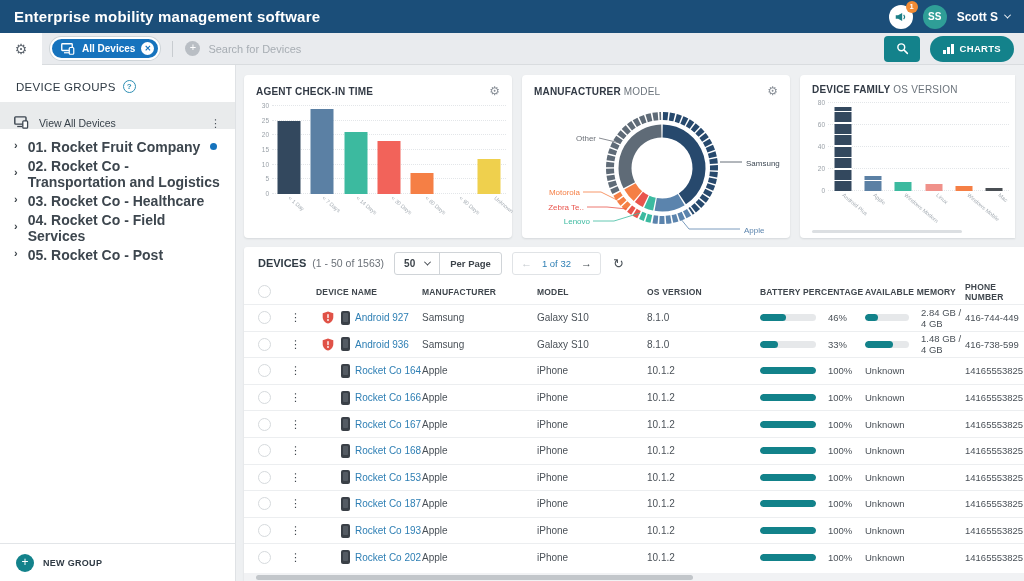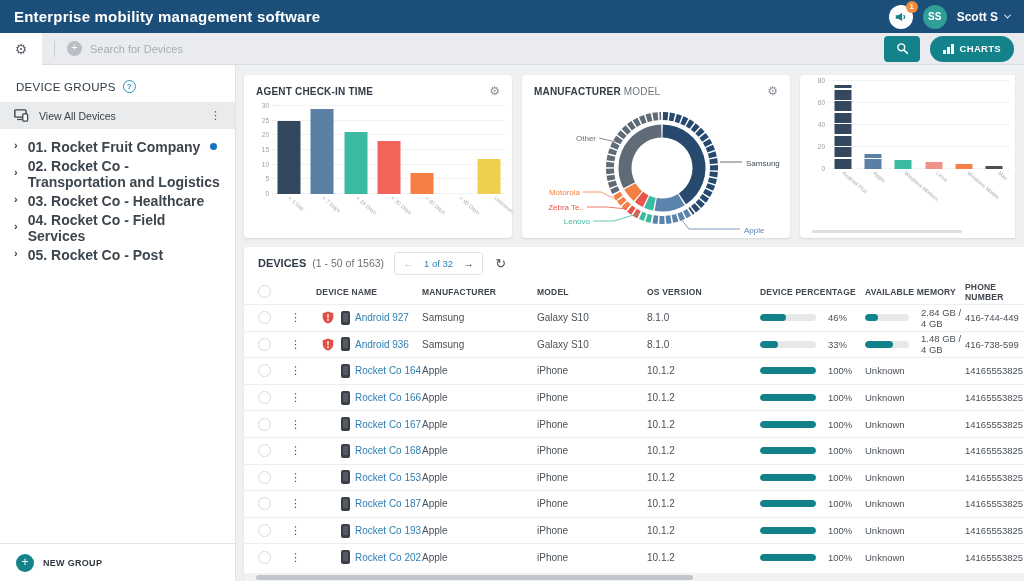--- a/index.html
+++ b/index.html
@@ -34,21 +34,21 @@
 
   
   .layout { display:flex; height:516px; }
   .sidebar { width:236px; background:#fff; border-right:1px solid #dfe2e5; position:relative; flex:none; }
   .sb-head { display:flex; align-items:center; gap:7px; padding:15px 16px 9px; }
   .sb-title { font-size:11.5px; font-weight:normal; color:#2f3a44; letter-spacing:.3px; }
   .help-ic { width:13px; height:13px; border-radius:50%; border:1.4px solid #2e8fb4; color:#2e8fb4; font-size:8px; font-weight:bold; display:flex; align-items:center; justify-content:center; }
   .sb-search { margin:0 14px 10px; height:24px; border:1px solid #d4d8db; border-radius:3px; display:flex; align-items:center; gap:6px; padding:0 8px; background:#fff; }
   .sb-search input { border:none; outline:none; font-size:10px; color:#6b7177; width:100%; font-family:inherit; }
   .sb-search input::placeholder { color:#9aa1a8; }
-  .view-all { height:27px; background:#e9ebec; display:flex; align-items:center; gap:9px; padding:0 14px; cursor:pointer; }
+  .view-all { height:27px; background:#e9ebec; display:flex; align-items:flex-end; gap:9px; padding:0 14px; cursor:pointer; }
   .view-all-label { font-size:10.5px; color:#39434c; flex:1; }
   .kebab { color:#4a525a; font-size:11px; letter-spacing:0; cursor:pointer; line-height:1; }
   .groups { margin-top:4px; }
   .group-row { height:27px; display:flex; align-items:center; gap:10px; padding:0 14px; cursor:pointer; }
   .group-chev { font-size:11px; font-weight:bold; color:#3a4248; line-height:1; transform:translateY(-1px); }
   .group-label { font-size:14px; font-weight:bold; color:#3d464e; }
   .blue-dot { width:7px; height:7px; border-radius:50%; background:#1673bd; }
   .new-group { position:absolute; bottom:0; left:0; right:0; height:38px; border-top:1px solid #e2e5e8; display:flex; align-items:center; gap:9px; padding:0 16px; background:#fff; cursor:pointer; }
   .plus-teal { width:18px; height:18px; border-radius:50%; background:#13828b; color:#fff; font-size:12px; line-height:16px; text-align:center; }
   .new-group-label { font-size:9px; font-weight:bold; color:#2f3a44; letter-spacing:.3px; }
@@ -139,20 +139,29 @@
       <div class="username">
         <span>Scott S</span>
         <span class="chev"></span>
       </div>
     </div>
   </header>
 
   <div class="toolbar">
     <div class="gear-btn">
       <span>⚙</span>
+    </div>
+    <div class="chip">
+      <svg width="15" height="12" viewBox="0 0 20 16">
+        <rect x="1" y="1" width="14" height="9" rx="1" fill="none" stroke="#fff" stroke-width="1.8"></rect>
+        <rect x="11" y="6" width="6" height="9" rx="1.2" fill="#1673bd" stroke="#fff" stroke-width="1.6"></rect>
+        <path d="M4 13h7" stroke="#fff" stroke-width="1.6"></path>
+      </svg>
+      <span class="chip-label">All Devices</span>
+      <span class="chip-x">✕</span>
     </div>
     <div class="tb-div"></div>
     <span class="plus-circle">+</span>
     <input class="tb-search-input" placeholder="Search for Devices" style="">
     <div class="spacer"></div>
     <button class="search-btn">
       <svg width="13" height="13" viewBox="0 0 16 16">
         <circle cx="6.5" cy="6.5" r="4.2" fill="none" stroke="#fff" stroke-width="1.8"></circle>
         <path d="M10 10l4 4" stroke="#fff" stroke-width="1.8" stroke-linecap="round"></path>
       </svg>
@@ -316,20 +325,23 @@
                 <polyline points="105,109 85,107 65,107" fill="none" stroke="#e9554d" stroke-width="0.8"></polyline>
                 <text x="62" y="110" text-anchor="end" fill="#e9554d" font-size="8">Zebra Te..</text>
                 <polyline points="97,101 79,92 61,92" fill="none" stroke="#f57f45" stroke-width="0.8"></polyline>
                 <text x="58" y="95" text-anchor="end" fill="#f57f45" font-size="8">Motorola</text>
                 <polyline points="98,43 77,38" fill="none" stroke="#6b7077" stroke-width="0.8"></polyline>
                 <text x="74" y="41" text-anchor="end" fill="#6b7077" font-size="8">Other</text>
               </svg></div>
         </div>
 
         <div class="card card3">
+          <div class="card-head">
+            <span class="card-title"><b>DEVICE FAMILY</b><span> OS VERSION</span></span>
+          </div>
           <div id="chart-family">
               <div class="bc">
                 <div class="bc-y" style="height: 88px;">
                   <span style="bottom: 0px;">0</span>
                   <span style="bottom: 22px;">20</span>
                   <span style="bottom: 44px;">40</span>
                   <span style="bottom: 66px;">60</span>
                   <span style="bottom: 88px;">80</span>
                 </div>
                 <div class="bc-plot" style="height: 88px;">
@@ -382,36 +394,43 @@
               </div>
             </div>
           <div class="mini-scroll"></div>
         </div>
       </div>
 
       <section class="panel">
         <div class="panel-toolbar">
           <span class="panel-title">DEVICES</span>
           <span class="panel-range">(1 - 50 of 1563)</span>
+          <div class="pp-group">
+            <span class="pp-select">
+              <span>50</span>
+              <span class="chev" style="color:#3c434a"></span>
+            </span>
+            <span class="pp-label">Per Page</span>
+          </div>
           <div class="pg-group">
             <span class="pg-arrow pg-prev">←</span>
             <span class="pg-ind">1 of 32</span>
             <span class="pg-arrow pg-next">→</span>
           </div>
           <span class="refresh">↻</span>
         </div>
 
         <div class="grid thead" id="thead">
           <span class="cb"></span>
           <span></span>
         <span>DEVICE NAME</span>
             <span>MANUFACTURER</span>
             <span>MODEL</span>
             <span>OS VERSION</span>
-            <span>DEVICE PERCENTAGE</span>
+            <span>BATTERY PERCENTAGE</span>
             <span>AVAILABLE MEMORY</span>
             <span>PHONE NUMBER</span>
           </div>
 
         <div class="rows" id="rows">
             <div class="grid row">
               <span class="cb"></span>
               <span class="row-kebab">⋮</span>
               <div class="name-cell">
                 <span class="shield-slot">

